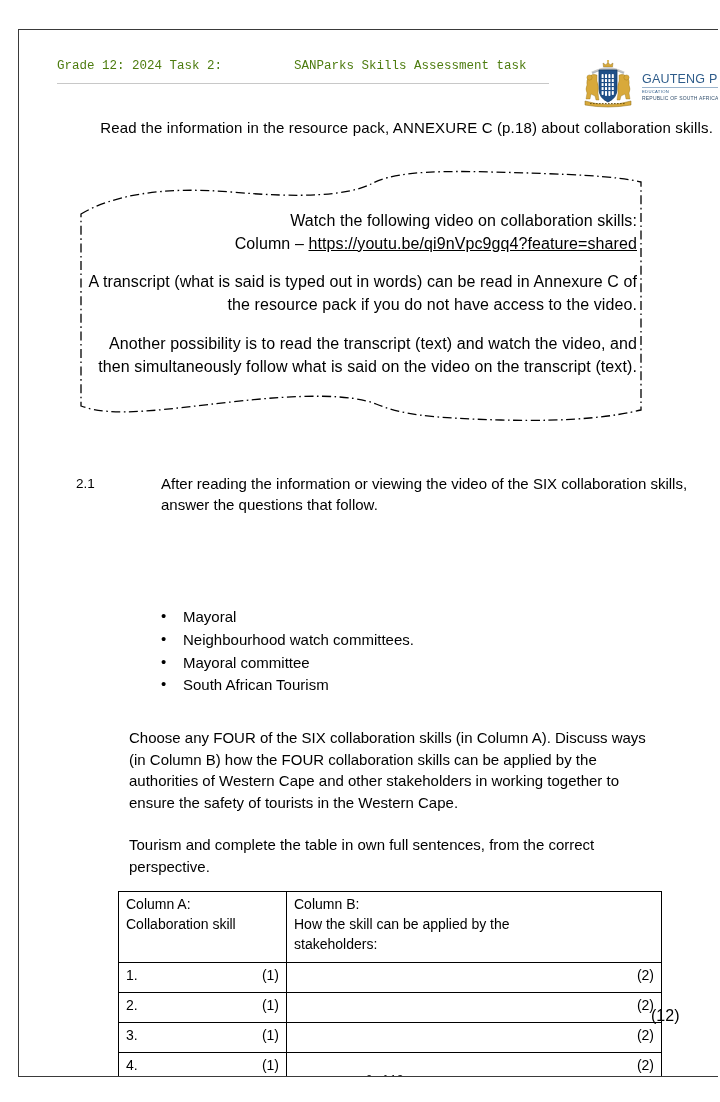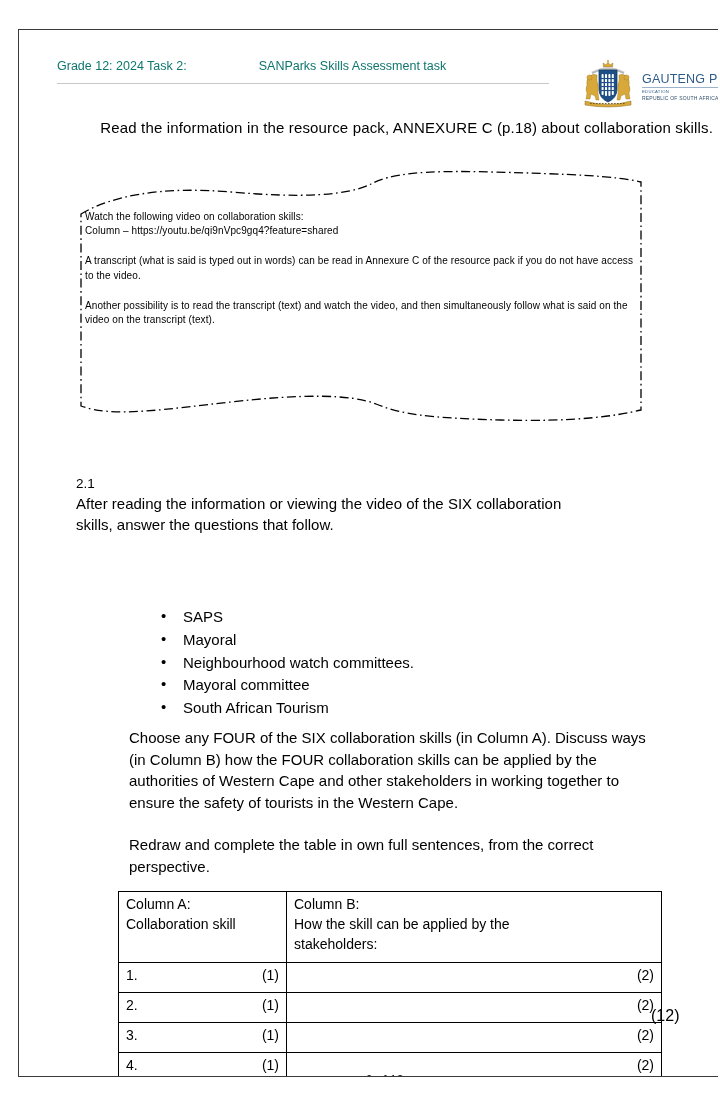--- a/index.html
+++ b/index.html
@@ -34,22 +34,23 @@
   #doc-header {
     position: absolute;
     left: 38px;
     top: 29px;
     width: 645px;
   }
   .hdr-row {
     display: flex;
     align-items: flex-start;
     font-size: 12.5px;
-    color: #0f766e;
+    color: #4d7c0f;
     height: 26px;
+    font-family: Liberation Mono, monospace;
   }
   .hdr-left {
     white-space: nowrap;
   }
   .hdr-mid {
     margin-left: 72px;
     white-space: nowrap;
   }
   .hdr-rule {
     position: absolute;
@@ -128,49 +129,51 @@
   #callout-wrap svg {
     position: absolute;
     left: 0;
     top: 0;
   }
   #callout-text {
     position: absolute;
     left: 14px;
     top: 44px;
     width: 552px;
-    text-align: left;
-    font-size: 10px;
+    text-align: right;
+    font-size: 16px;
     line-height: 1.42;
     letter-spacing: 0.1px;
   }
   #callout-text .blk {
     margin-bottom: 16px;
   }
   #callout-text .blk:last-child { margin-bottom: 0; }
   .vid-link {
+    text-decoration: underline;
   }
 
   
   .q-block {
     position: absolute;
     display: flex;
     font-size: 15px;
     line-height: 1.42;
   }
   .q-num {
     flex: none;
     font-size: 13.5px;
     padding-top: 1px;
   }
   .q-body {
     flex: 1;
-  }
-
-  #q21 { left: 57px; top: 443px; width: 620px; flex-direction: column; }
+    margin-left: 32px;
+  }
+
+  #q21 { left: 57px; top: 443px; width: 620px; }
   #q21 .q-num { width: 53px; }
   #q21 .q-body { width: 520px; }
 
   #q211 { left: 57px; top: 508px; width: 620px; }
   #q211 .q-num { width: 53px; }
   #q211 .q-body { width: 555px; }
 
   ul.stake-list {
     margin: 8px 0 0 0;
     padding: 0 0 0 54px;
@@ -343,29 +346,28 @@
     </div>
   </div>
 
   <div class="q-block" id="q21">
     <div class="q-num">2.1</div>
     <div class="q-body">After reading the information or viewing the video of the SIX collaboration skills, answer the questions that follow.</div>
   </div>
 
 
   <ul class="stake-list" style="position:absolute; left:110px; top:568px; width:500px;">
-    <li>SAPS</li>
     <li>Mayoral</li>
     <li>Neighbourhood watch committees.</li>
     <li>Mayoral committee</li>
     <li>South African Tourism</li>
   </ul>
 
   <div id="choose-para">Choose any FOUR of the SIX collaboration skills (in Column A). Discuss ways (in Column B) how the FOUR collaboration skills can be applied by the authorities of Western Cape and other stakeholders in working together to ensure the safety of tourists in the Western Cape.</div>
-  <div id="redraw-para">Redraw and complete the table in own full sentences, from the correct perspective.</div>
+  <div id="redraw-para">Tourism and complete the table in own full sentences, from the correct perspective.</div>
 
   <table id="answer-table">
     <tbody>
       <tr>
         <td class="col-a hdr-cell">
           <div>Column A:</div>
           <div>Collaboration skill</div>
         </td>
         <td class="col-b hdr-cell">
           <div>Column B:</div>

